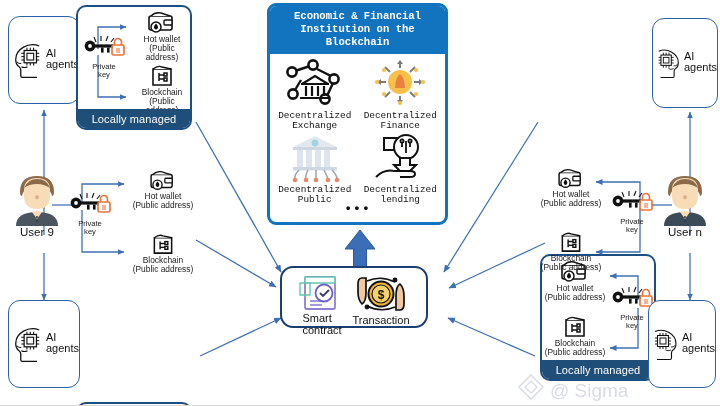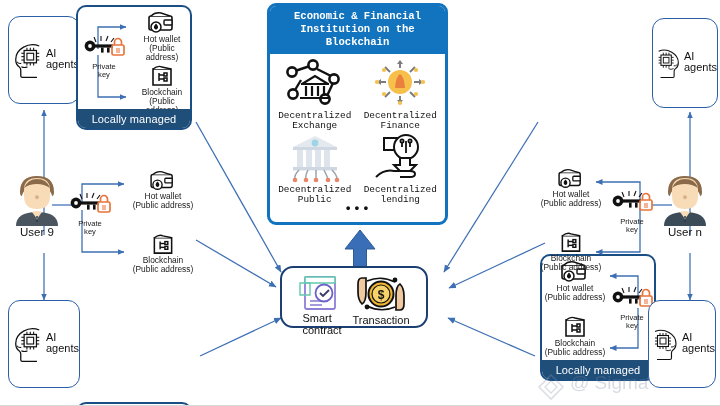--- a/index.html
+++ b/index.html
@@ -44,21 +44,21 @@
   
   .center-box{border:2.4px solid #1b3f72;border-radius:13px;background:#fff;
               display:flex;align-items:flex-start;justify-content:center;gap:2px;padding-top:6px;}
   .cb-item{display:flex;flex-direction:column;align-items:center;}
   .cb-cap{font-size:11px;color:#111;line-height:1.12;}
 
   
   .user-label{font-size:11.5px;color:#111;text-align:center;}
 
   
-  .wm{position:absolute;left:536px;top:372px;display:flex;align-items:flex-start;gap:4px;
+  .wm{position:absolute;left:516px;top:372px;display:flex;align-items:flex-end;gap:4px;
       opacity:.30;pointer-events:none;}
   .wm-txt{font-size:19px;color:#7d8ba3;font-family:"Liberation Sans",sans-serif;}
 
   
   .hairline{position:absolute;left:0;right:0;bottom:0;height:1px;background:#d9d9d9;}
 </style>
 </head>
 <body>
 
 <div id="canvas">

